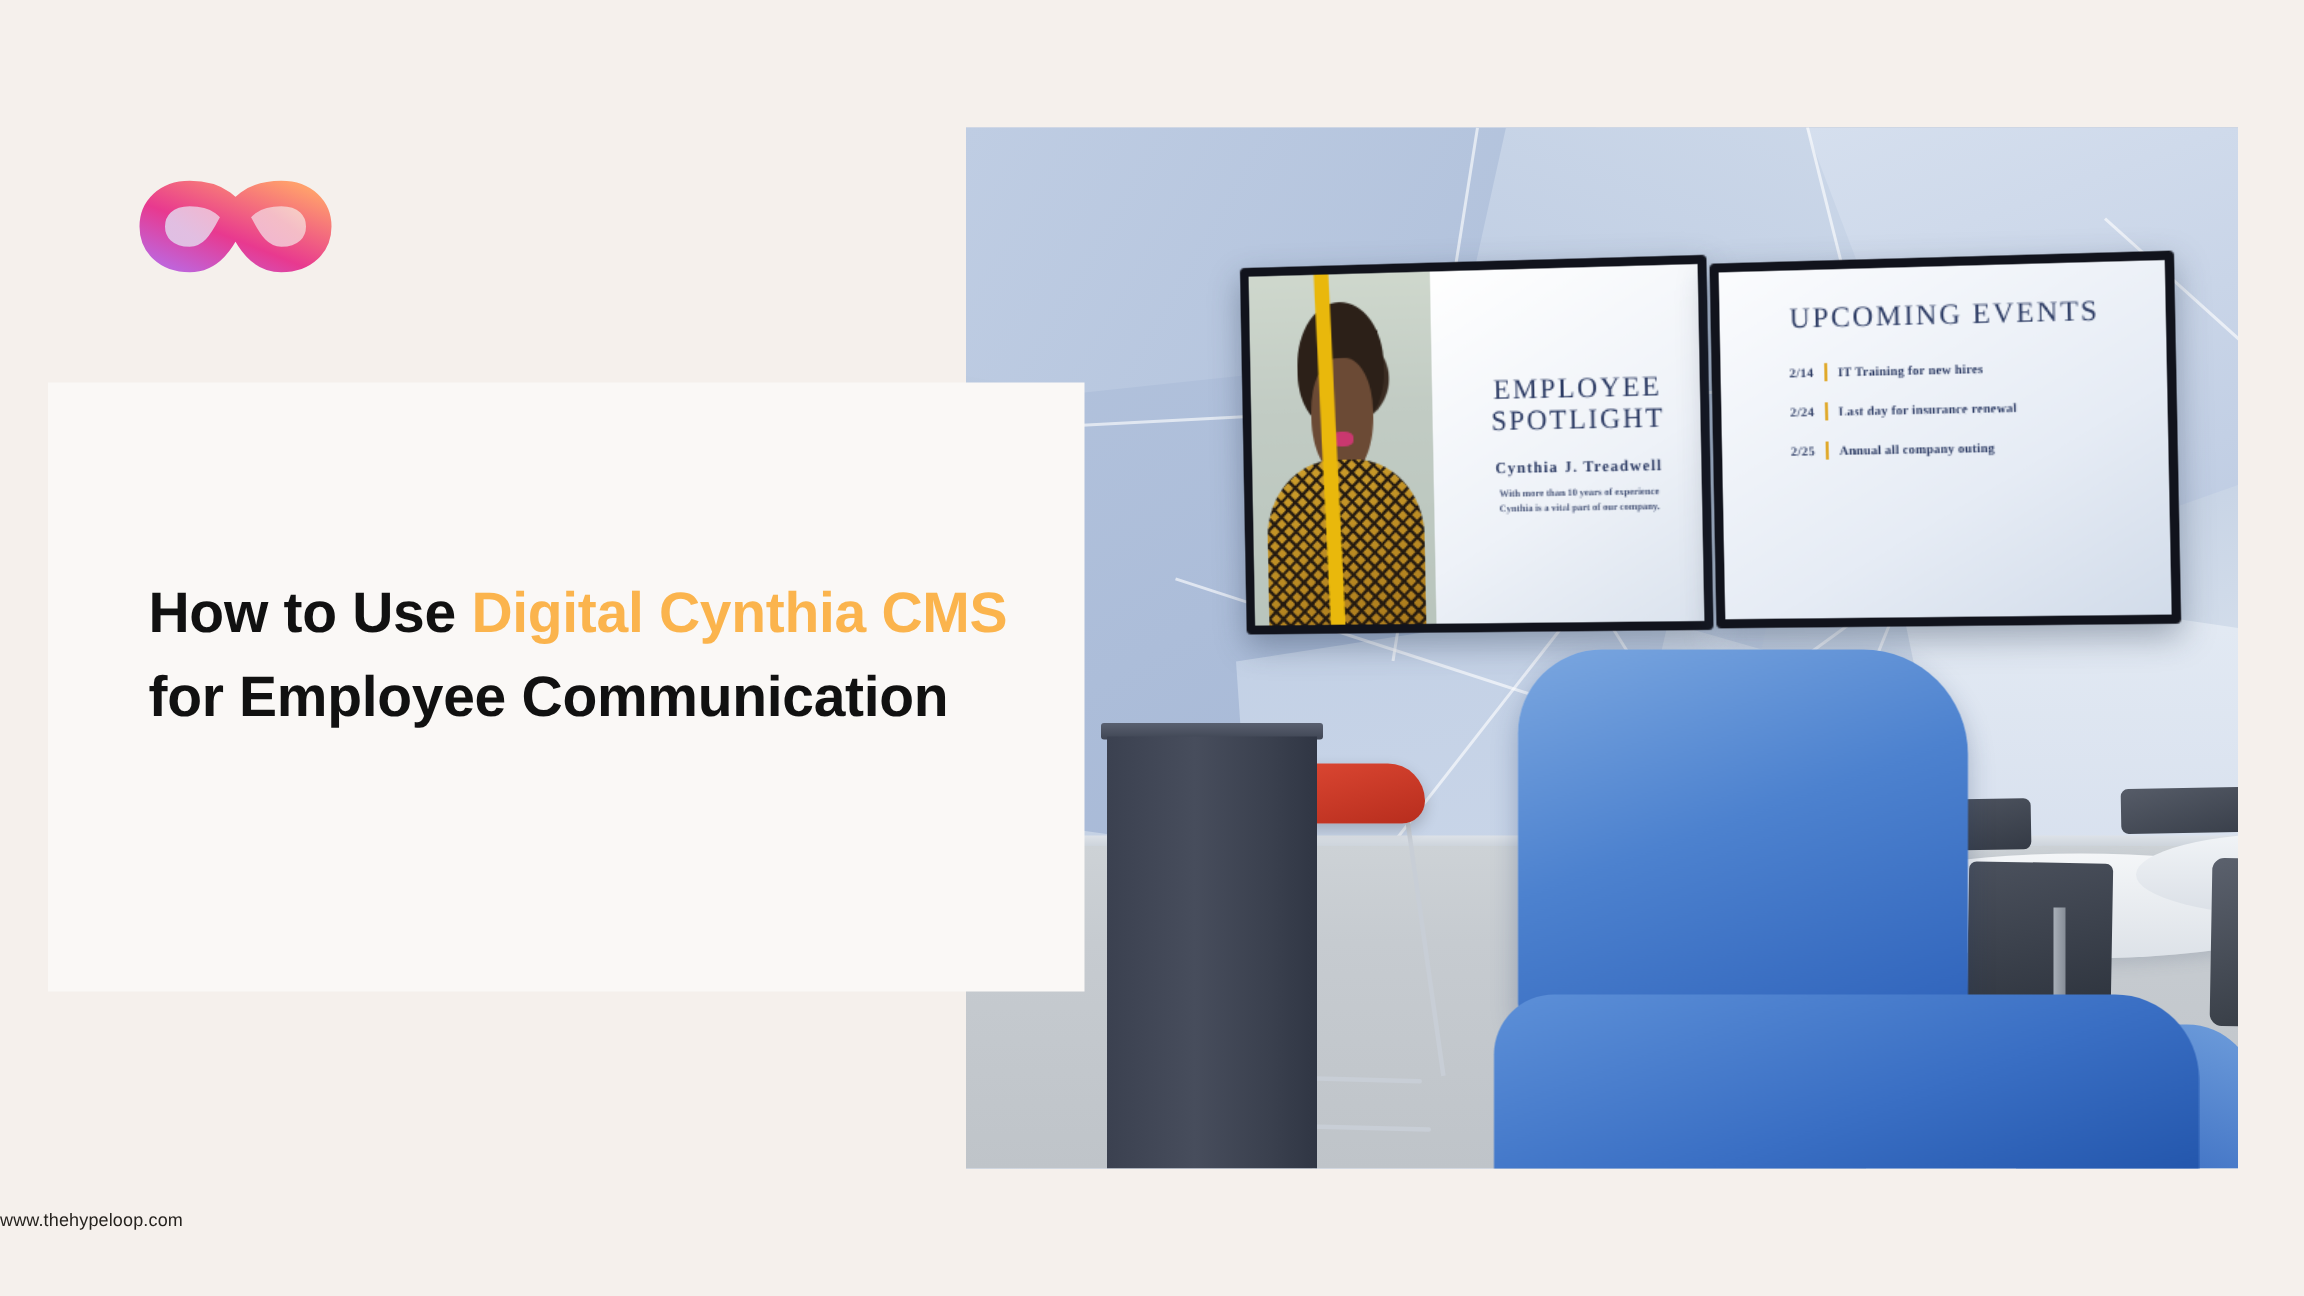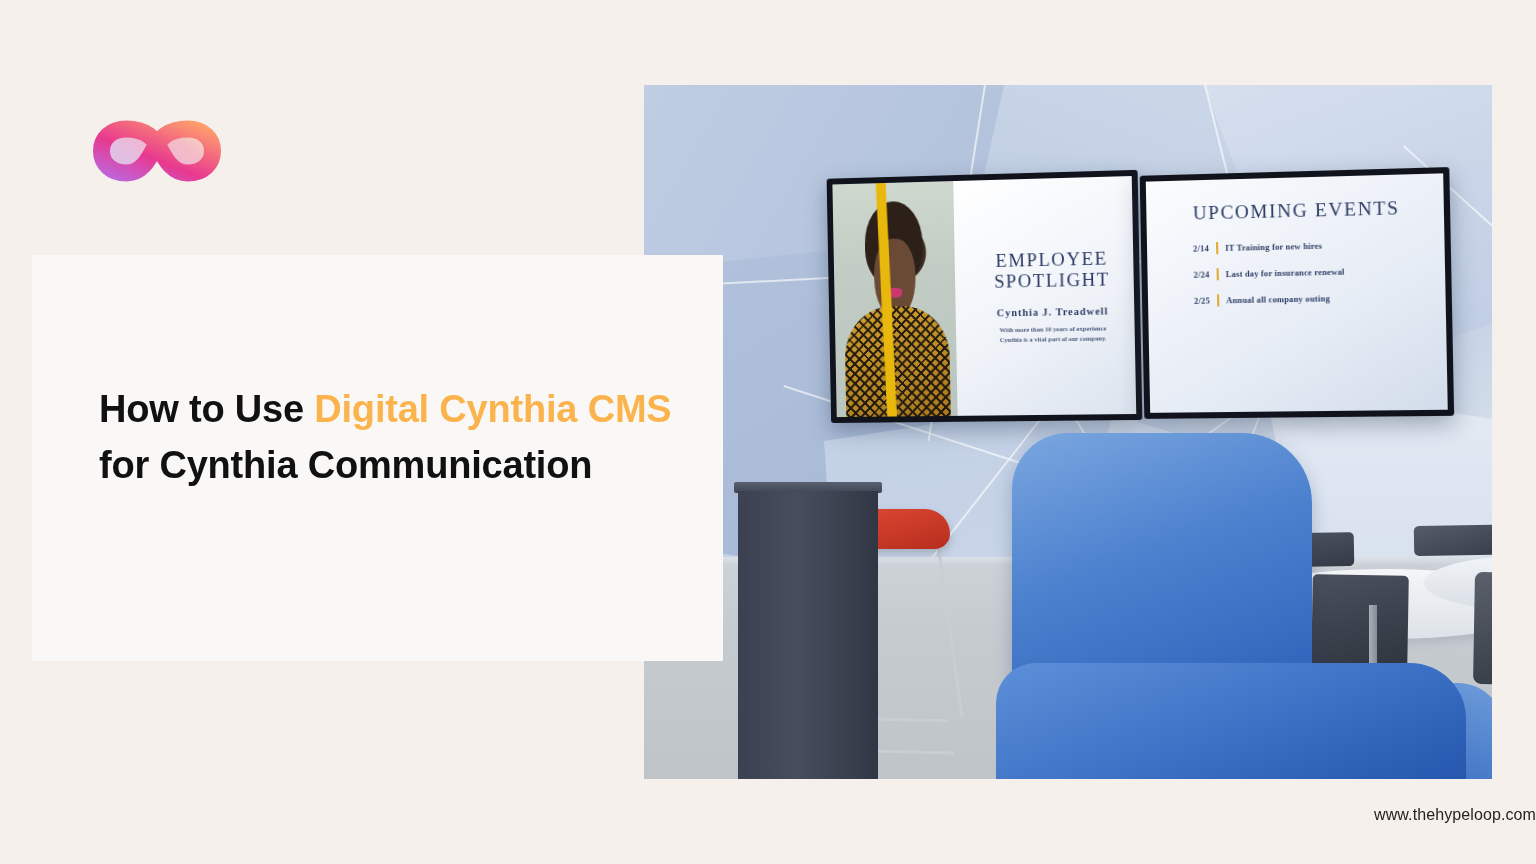--- a/index.html
+++ b/index.html
@@ -284,22 +284,22 @@
     width:600px;
     font-size:38px; line-height:1.47;
     font-weight:bold; color:#111111;
     letter-spacing:-.2px;
   }
   .accent{ color:#fbb44d; }
 
   
   .footer{
     position:absolute; left:0; top:806px;
-    width:1536px; text-align:right;
-    font-size:16px; color:#26231f;
+    width:1536px; text-align:left;
+    font-size:12px; color:#26231f;
     letter-spacing:.1px;
   }
 </style>
 </head>
 <body>
 
 <div class="photo">
 
   <div class="wall">
     <div class="facet f1"></div>
@@ -428,16 +428,16 @@
              C114,14 124,25.5 124,39 C124,52.5 114,64 95.5,64
              C78,64 70.5,50 65,39 C59.5,28 52,14 34.5,14 Z" fill="url(#loopGrad)" opacity="0.3"></path>
     <path d="M34.5,17 C18.5,17 9.5,27 9.5,39 C9.5,51 18.5,61 34.5,61
              C49,61 56,48.5 61.5,38 C67.5,26.5 76,17 95.5,17
              C111.5,17 120.5,27 120.5,39 C120.5,51 111.5,61 95.5,61
              C81,61 74,48.5 68.5,38 C62.5,26.5 54,17 34.5,17 Z" fill="none" stroke="url(#loopGrad2)" stroke-width="17" stroke-linecap="round"></path>
   </svg>
 </div>
 
 <div class="card">
-  <h1 class="card-title"><span>How to Use </span><span class="accent">Digital Cynthia CMS</span><br><span>for Cynthia Communication</span></h1>
+  <h1 class="card-title"><span>How to Use </span><span class="accent">Digital Cynthia CMS</span><br><span>for Employee Communication</span></h1>
 </div>
 
 <div class="footer">www.thehypeloop.com</div>
 
 </body></html>

